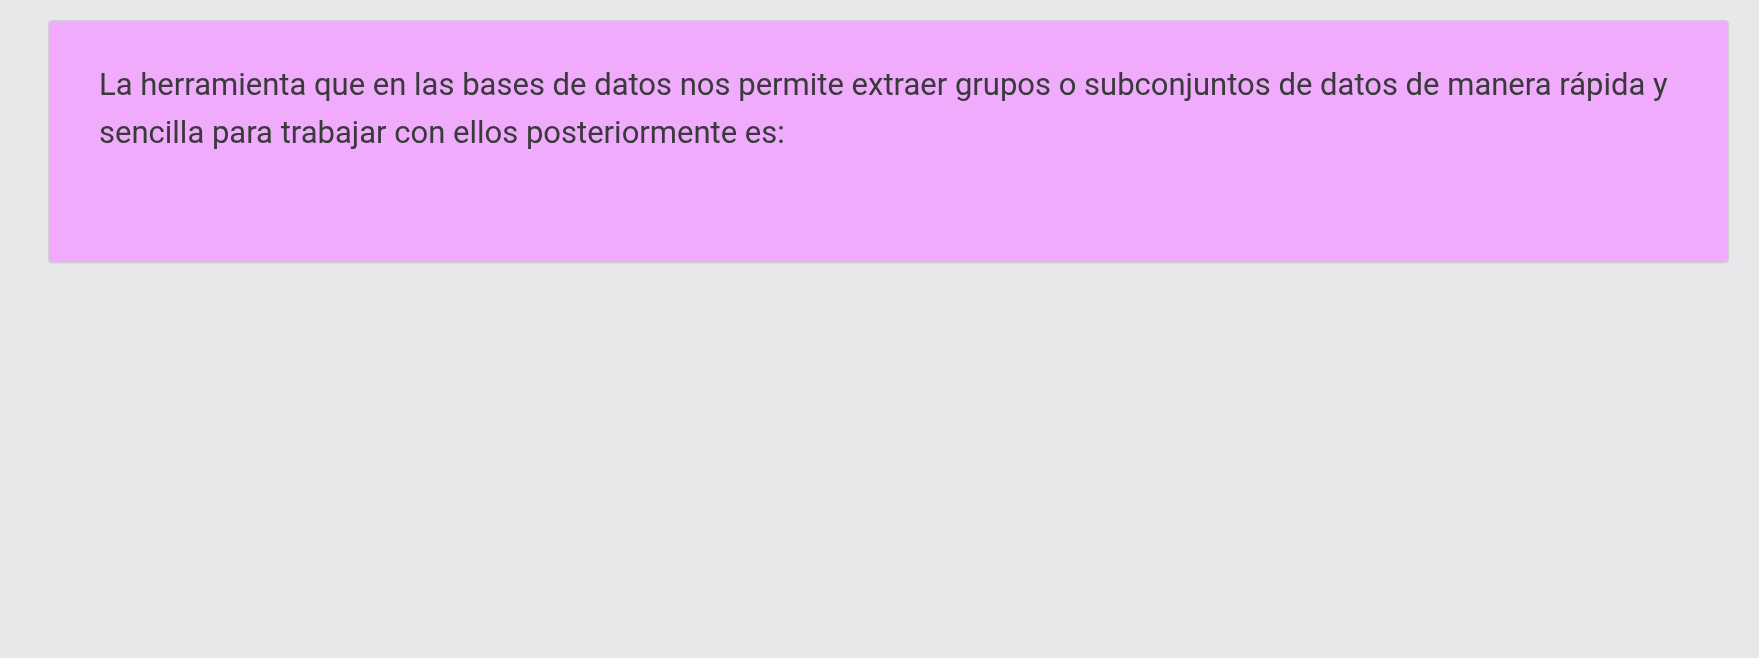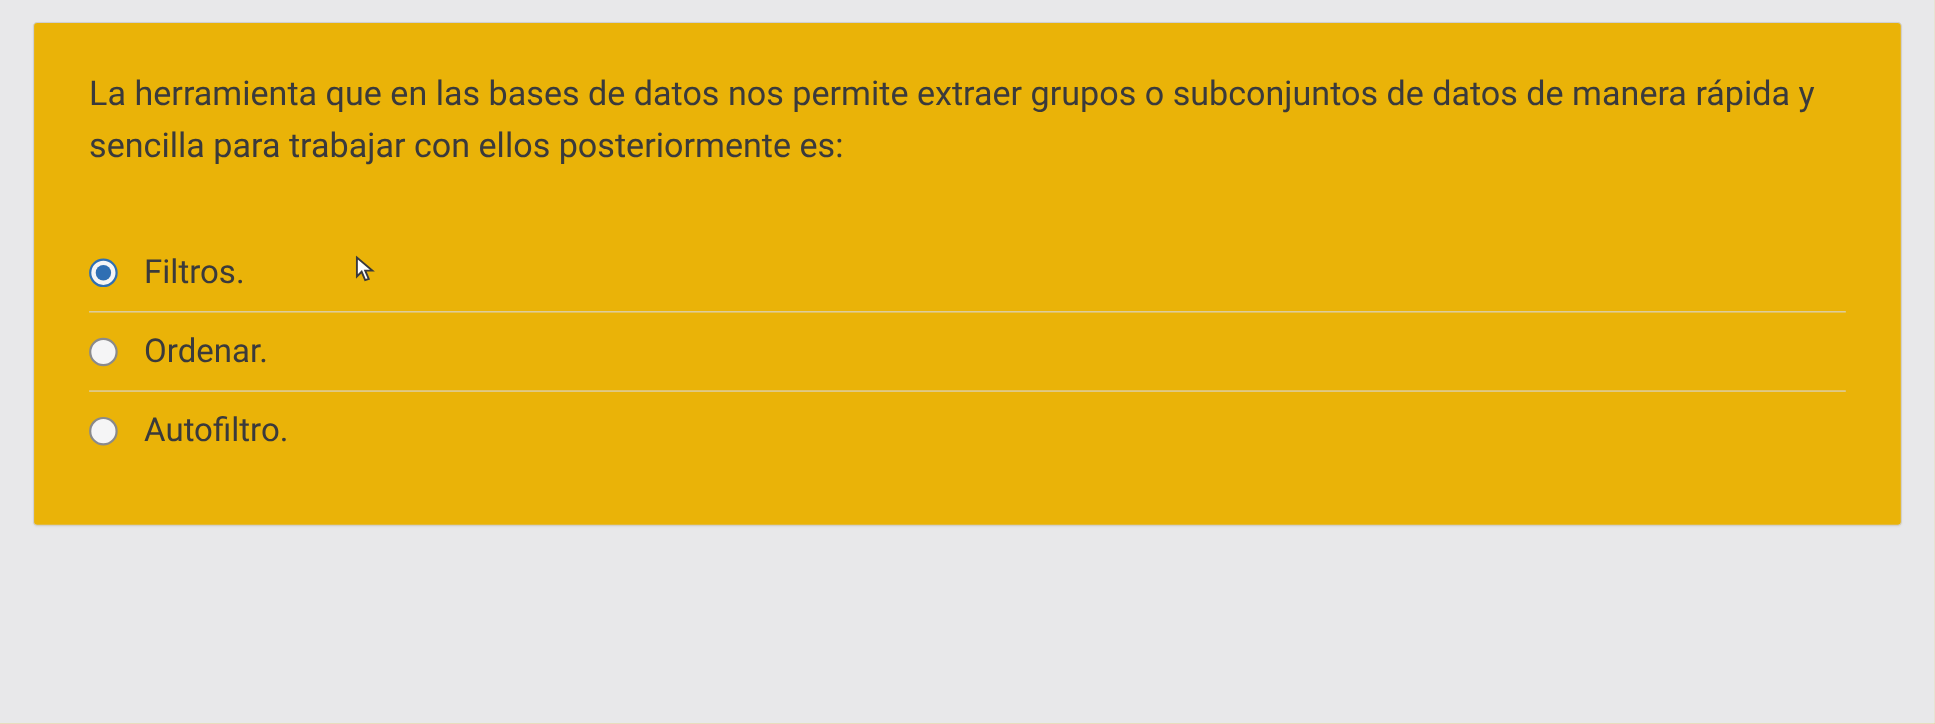--- a/index.html
+++ b/index.html
@@ -9,25 +9,26 @@
     }
     body {
       font-family: -apple-system, BlinkMacSystemFont, "Segoe UI", Roboto, "Helvetica Neue", Arial, sans-serif;
       background: #e8e8ea;
       width: 1759px;
       height: 658px;
       padding: 20px 30px;
       position: relative;
     }
     .question-card {
-      background: #eab308;
+      background: #f0abfc;
       border: 1px solid #d0d0d2;
       border-radius: 4px;
       padding: 40px 50px 50px 50px;
       box-shadow: 0 1px 2px rgba(0,0,0,0.05);
+      margin-left: 18px;
     }
     .question-text {
       font-size: 31px;
       font-weight: 400;
       color: #3a3a3c;
       line-height: 1.55;
       margin-bottom: 55px;
     }
     .options {
       display: flex;
@@ -82,36 +83,13 @@
       width: 22px;
       height: 28px;
     }
   </style>
 </head>
 <body>
 
 <div class="question-card">
   <div class="question-text">La herramienta que en las bases de datos nos permite extraer grupos o subconjuntos de datos de manera rápida y sencilla para trabajar con ellos posteriormente es:</div>
 
-  <div class="options">
-
-    <label class="option-row">
-      <span class="radio selected"></span>
-      <span class="option-label">Filtros.</span>
-      <span class="cursor-pointer">
-        <svg viewBox="0 0 20 26" fill="none" stroke="#3a3a3c" stroke-width="1.6">
-          <path d="M3 2 L3 18 L7 14 L10 21 L13 20 L10 13 L16 13 Z" fill="#ffffff" stroke="#3a3a3c"></path>
-        </svg>
-      </span>
-    </label>
-
-    <label class="option-row">
-      <span class="radio"></span>
-      <span class="option-label">Ordenar.</span>
-    </label>
-
-    <label class="option-row">
-      <span class="radio"></span>
-      <span class="option-label">Autofiltro.</span>
-    </label>
-
-  </div>
 </div>
 
 </body></html>

